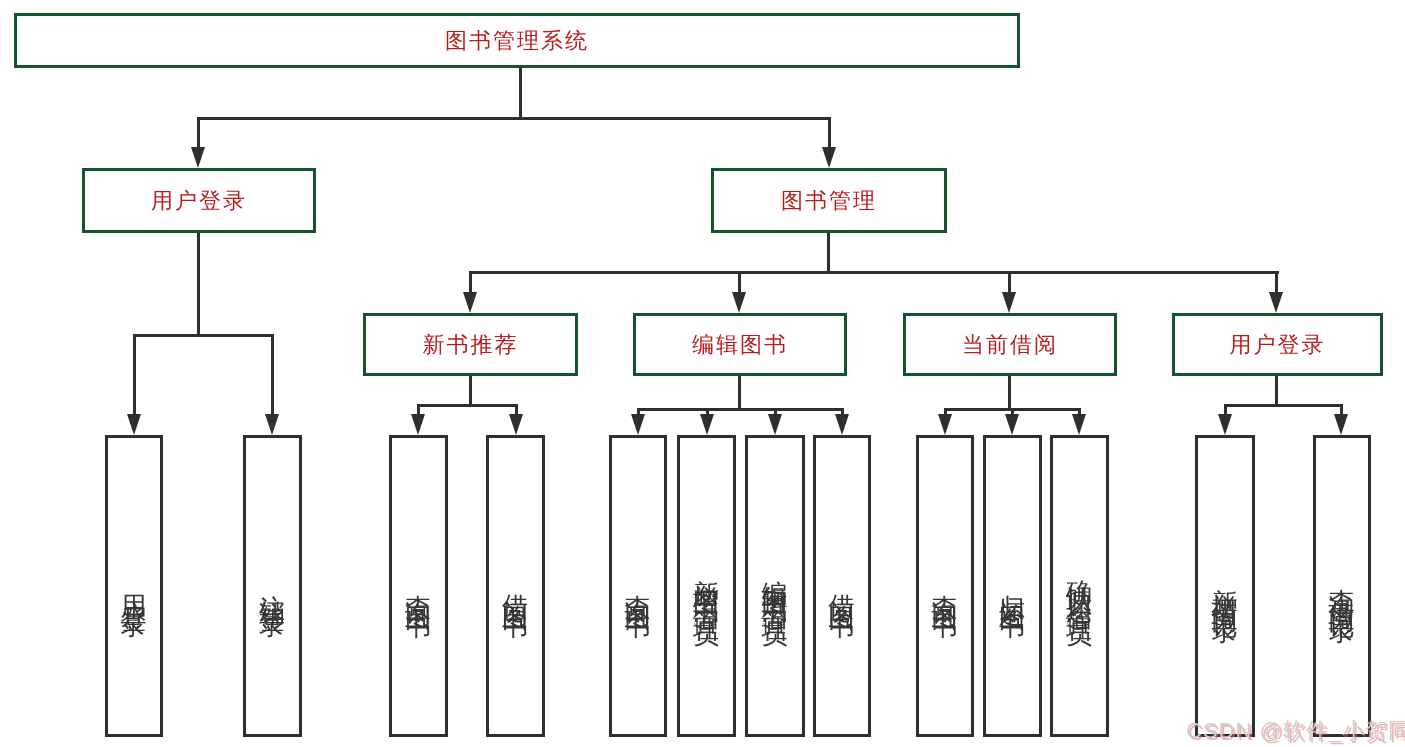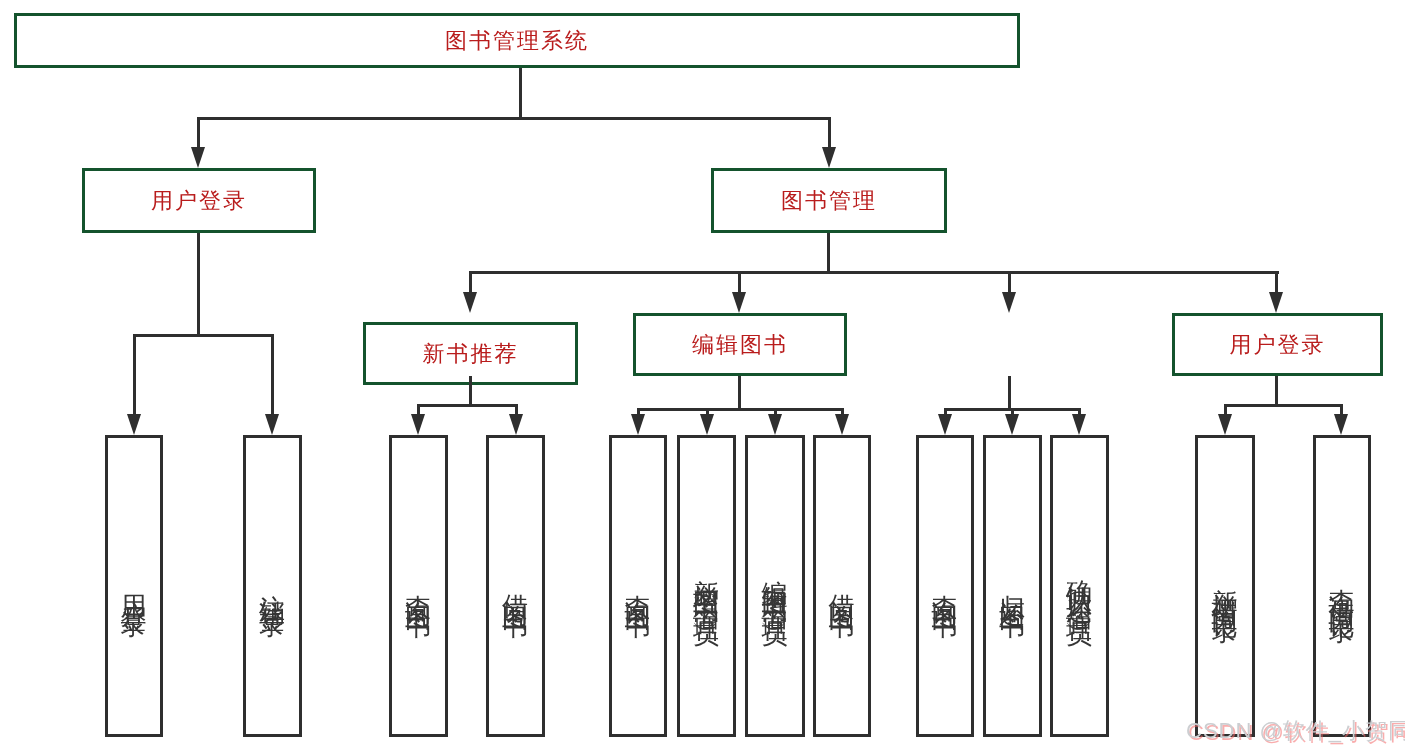--- a/index.html
+++ b/index.html
@@ -68,25 +68,28 @@
   <div class="hl" style="left:469px; top:271px; width:810px;"></div>
   <div class="vl" style="left:469px; top:271px; height:23px;"></div>
   <div class="ah" style="left:463px; top:292px;"></div>
   <div class="vl" style="left:738px; top:271px; height:23px;"></div>
   <div class="ah" style="left:732px; top:292px;"></div>
   <div class="vl" style="left:1008px; top:271px; height:23px;"></div>
   <div class="ah" style="left:1002px; top:292px;"></div>
   <div class="vl" style="left:1275px; top:271px; height:23px;"></div>
   <div class="ah" style="left:1269px; top:292px;"></div>
 
-  <div class="box" style="left:363px; top:313px; width:215px; height:63px;margin-top:9px;">
+  <div class="box" style="left:363px; top:313px; width:215px; height:63px;">
     <span>新书推荐</span>
   </div>
   <div class="box" style="left:633px; top:313px; width:214px; height:63px;">
     <span>编辑图书</span>
+  </div>
+  <div class="box" style="left:903px; top:313px; width:214px; height:63px;">
+    <span>当前借阅</span>
   </div>
   <div class="box" style="left:1172px; top:313px; width:211px; height:63px;">
     <span>用户登录</span>
   </div>
 
   <div class="vl" style="left:469px; top:376px; height:30px;"></div>
   <div class="hl" style="left:417px; top:404px; width:101px;"></div>
   <div class="vl" style="left:417px; top:404px; height:11px;"></div>
   <div class="ah" style="left:411px; top:414px;"></div>
   <div class="vl" style="left:515px; top:404px; height:11px;"></div>

